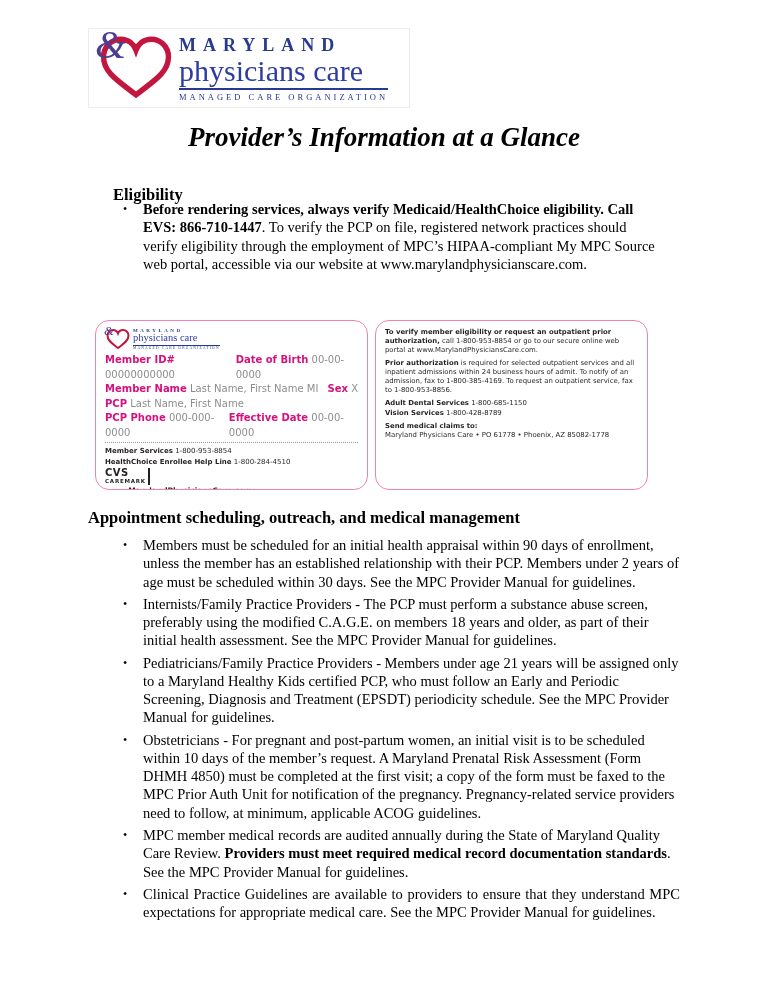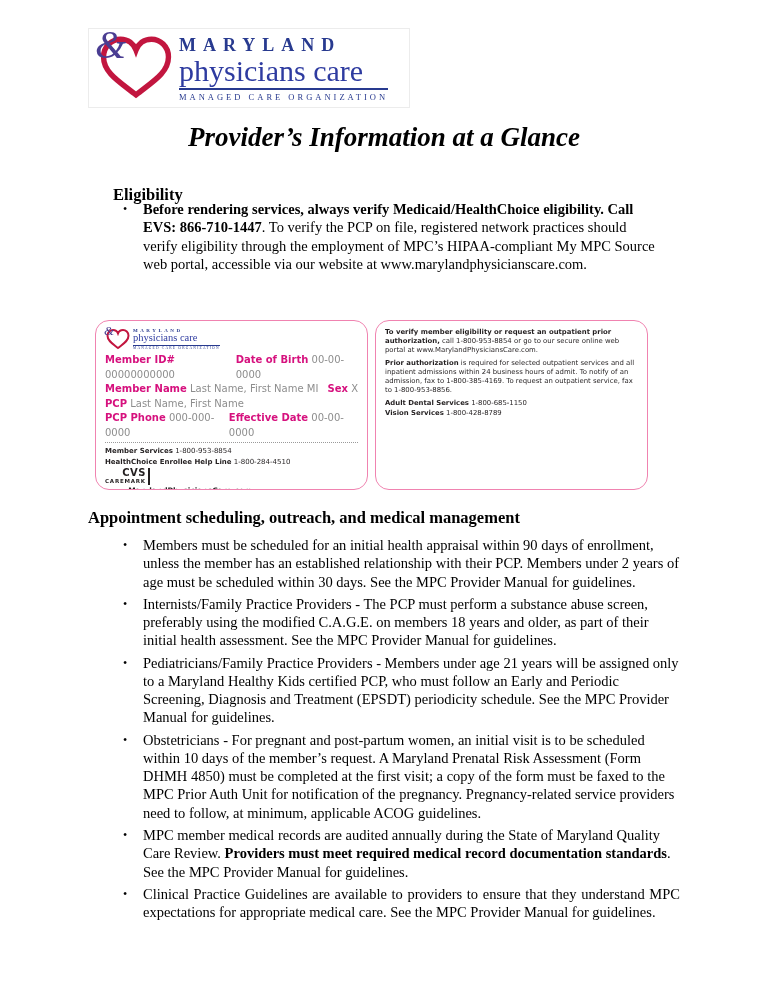--- a/index.html
+++ b/index.html
@@ -115,21 +115,21 @@
   .mini-top { color: #283a8f; font-size: 5px; letter-spacing: 2.5px; font-weight: bold; font-family: "Liberation Serif", serif; }
   .mini-main { color: #2e3ba0; font-size: 10.5px; line-height: 1; font-family: "Liberation Serif", serif; }
   .mini-sub { color: #283a8f; font-size: 3.6px; letter-spacing: 1.2px; border-top: 0.8px solid #283a8f; margin-top: 1px; padding-top: 0.5px; font-family: "Liberation Serif", serif; }
 
   .idrow { display: flex; justify-content: space-between; font-size: 10px; line-height: 1.45; }
   .mag { color: #d6117e; font-weight: bold; }
   .gray { color: #8d8d8d; }
   .dotted { border-bottom: 1px dotted #9a9a9a; margin: 2px 0 3px 0; height: 1px; }
   .blkrow { font-size: 7px; line-height: 1.5; color: #231f20; }
   .rx-zone { display: flex; justify-content: space-between; align-items: flex-start; }
-  .cvs-logo { text-align: right; border-right: 2px solid #231f20; padding-right: 2px; margin-top: 1px; }
+  .cvs-logo { border-right: 2px solid #231f20; padding-right: 2px; margin-top: 1px; }
   .cvs-top { font-size: 10px; font-weight: bold; letter-spacing: 0.5px; line-height: 1; }
   .cvs-bottom { font-size: 5.5px; font-weight: bold; letter-spacing: 0.8px; line-height: 1.2; }
   .site-line { font-size: 7.5px; font-weight: bold; margin-top: 1px; }
   .thin-rule { border-top: 0.8px solid #6a6a6a; margin: 2px 0 2px 0; }
   .disclaimer { font-size: 5.6px; color: #4a4a4a; letter-spacing: 0.1px; }
 
   .card-right { font-size: 6.9px; line-height: 1.3; }
   .card-right p { margin: 0 0 4px 0; }
   .card-right .lead { font-weight: bold; }
 
@@ -219,20 +219,22 @@
       <div class="site-line">www.MarylandPhysiciansCare.com</div>
       <div class="thin-rule"></div>
       <div class="disclaimer">THIS ID CARD IS NOT A GUARANTEE OF ELIGIBILITY, ENROLLMENT OR PAYMENT.</div>
     </div>
 
     <div class="card card-right">
       <p><span class="lead">To verify member eligibility or request an outpatient prior authorization,</span><span> call 1-800-953-8854 or go to our secure online web portal at www.MarylandPhysiciansCare.com.</span></p>
       <p><span class="lead">Prior authorization</span><span> is required for selected outpatient services and all inpatient admissions within 24 business hours of admit. To notify of an admission, fax to 1-800-385-4169. To request an outpatient service, fax to 1-800-953-8856.</span></p>
       <p style="margin-bottom:1px"><span class="lead">Adult Dental Services</span><span> 1-800-685-1150</span></p>
       <p><span class="lead">Vision Services</span><span> 1-800-428-8789</span></p>
+      <p style="margin-bottom:0"><span class="lead">Send medical claims to:</span><br>
+      <span>Maryland Physicians Care • PO 61778 • Phoenix, AZ 85082-1778</span></p>
     </div>
   </div>
 
   <h2 class="h-appt">Appointment scheduling, outreach, and medical management</h2>
 
   <ul class="bullets appt-list">
     <li>
       <span class="marker">•</span>
       <span class="txt"><span>Members must be scheduled for an initial health appraisal within 90 days of enrollment, unless the member has an established relationship with their PCP. Members under 2 years of age must be scheduled within 30 days. See the MPC Provider Manual for guidelines.</span><span class="b"></span><span></span></span>
     </li>

